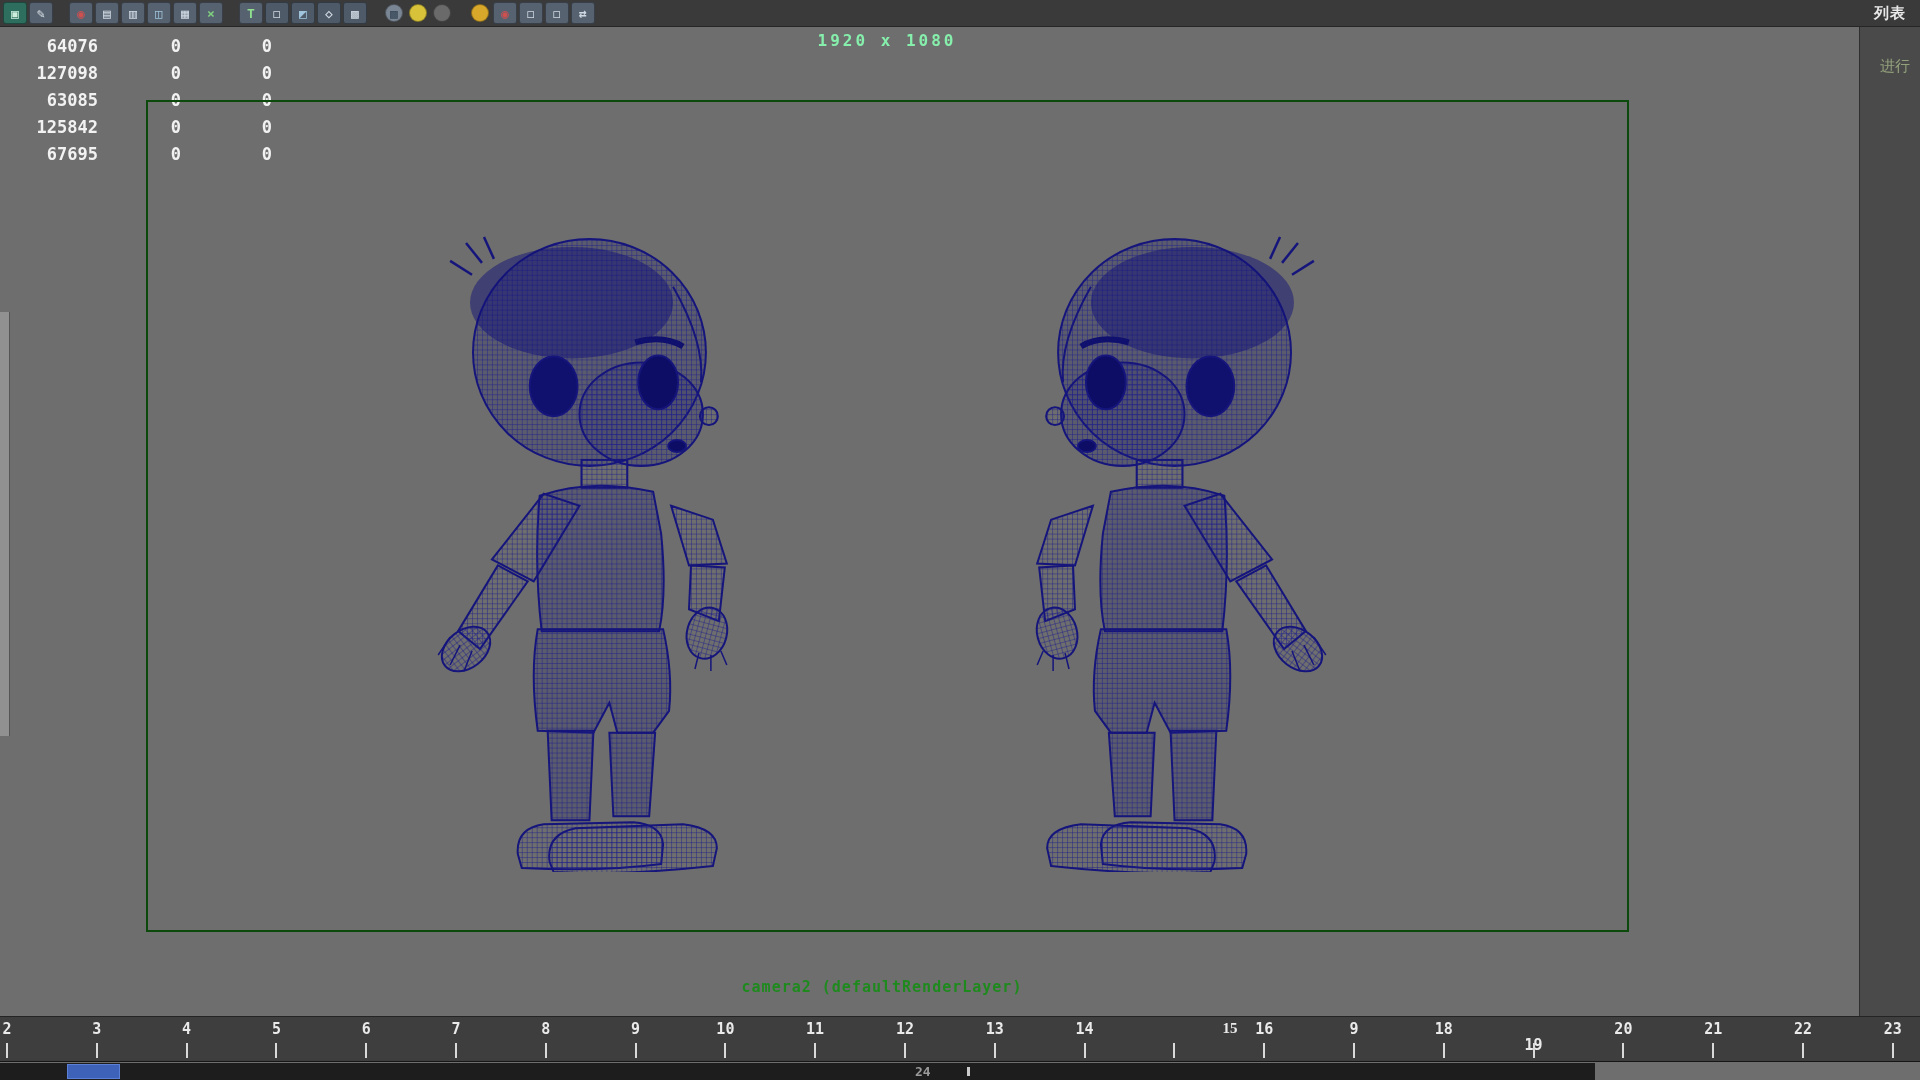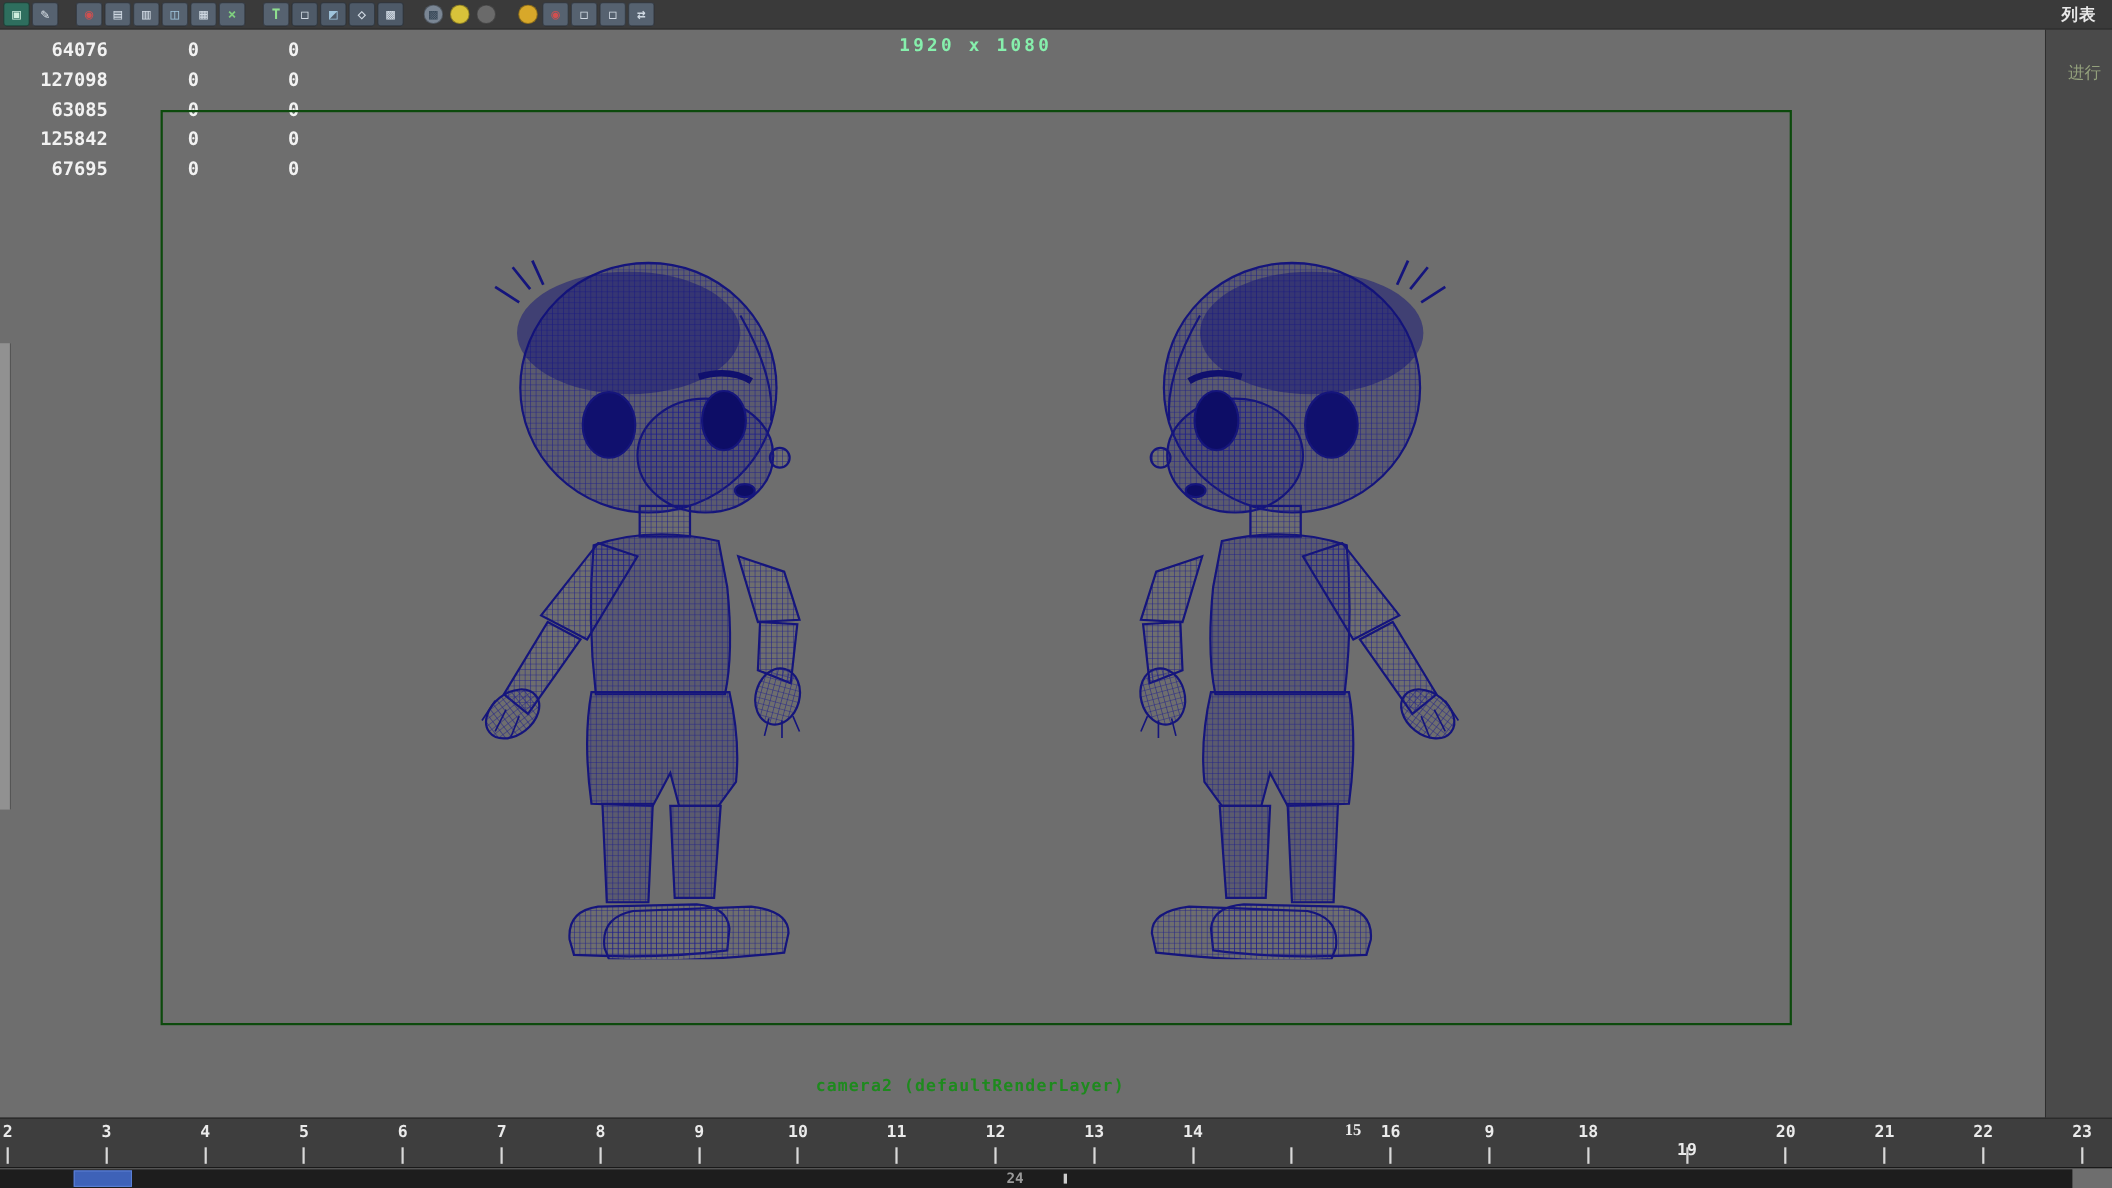--- a/index.html
+++ b/index.html
@@ -86,21 +86,21 @@
     position:absolute; top:3px; width:44px; margin-left:-22px; text-align:center;
     color:#eaeaea; font-size:15px; font-weight:bold;
   }
   .tickmark {
     position:absolute; top:26px; width:2px; height:15px; margin-left:-1px;
     background:#d9d9d9;
   }
 
   
   .range-bar {
-    position:absolute; left:0; top:1063px; width:1884px; height:17px;
+    position:absolute; left:0; top:1063px; width:1595px; height:17px;
     background:#1d1d1d;
   }
   .range-handle {
     position:absolute; left:67px; top:1px; width:53px; height:15px;
     background:#3e62b8; border:1px solid #5a7fd4;
   }
   .range-value {
     position:absolute; left:915px; top:1px; color:#9a9a9a; font-size:13px; font-weight:bold;
   }
   .range-marker {

